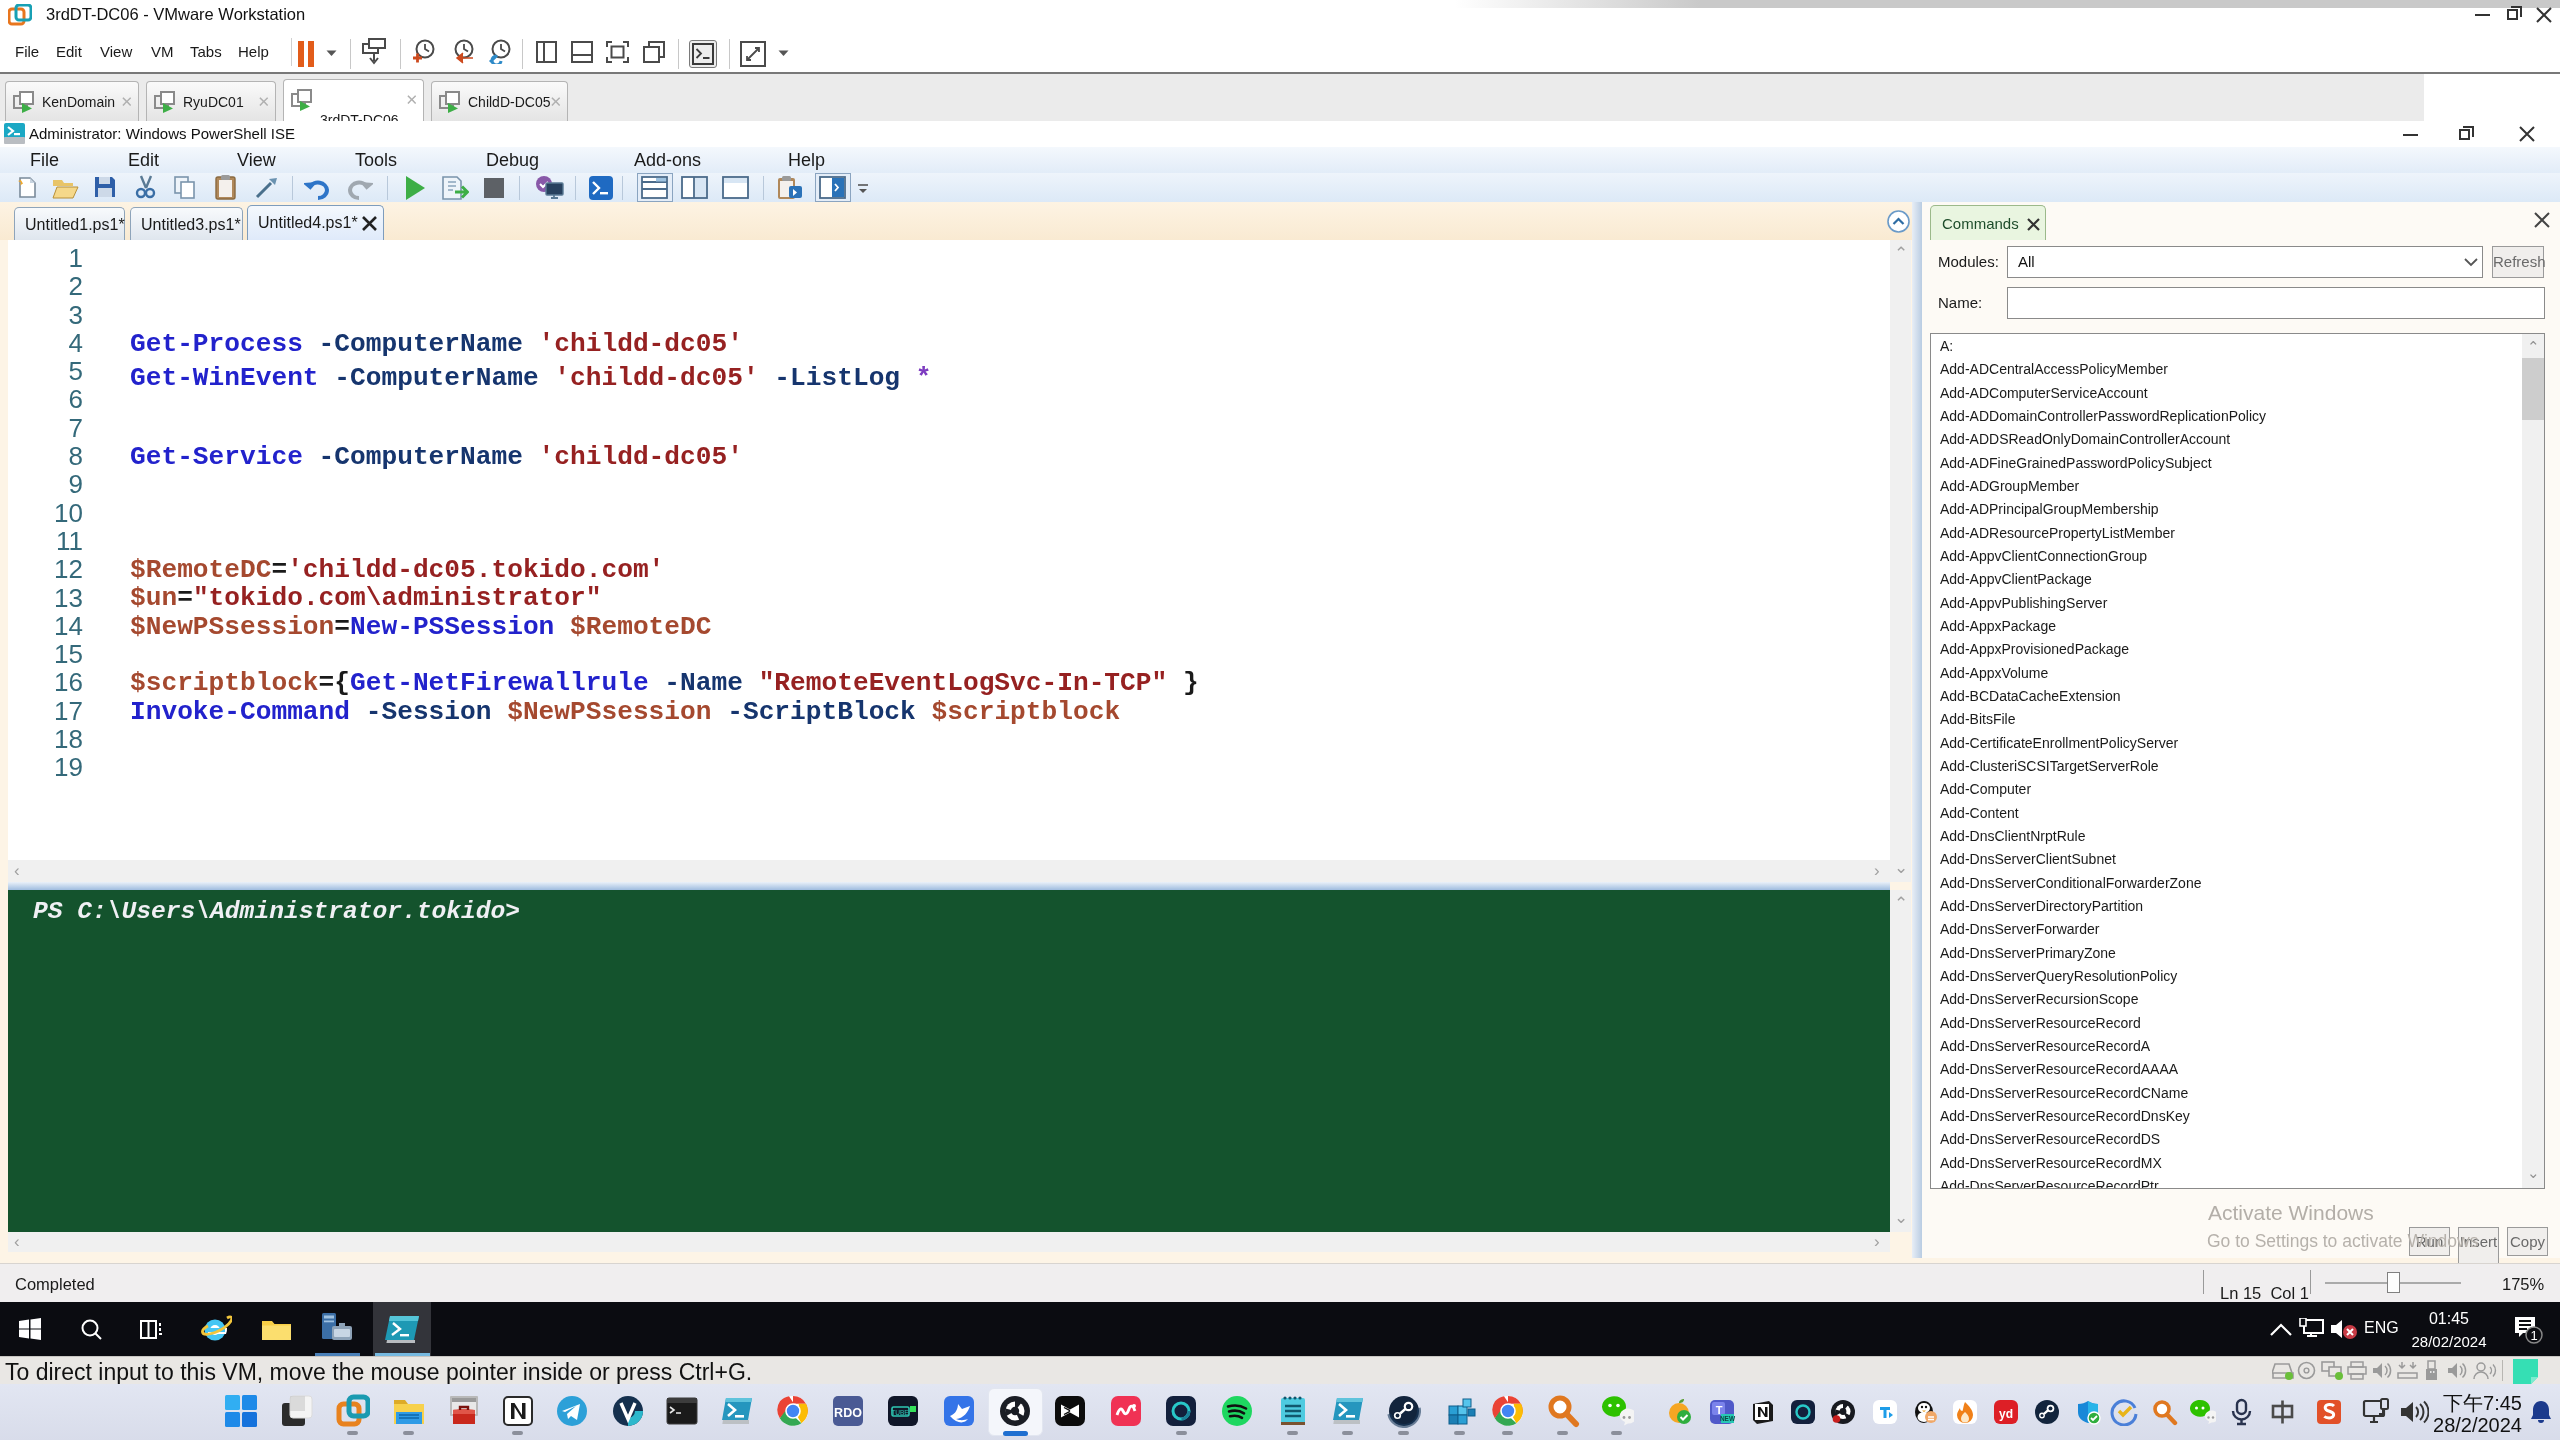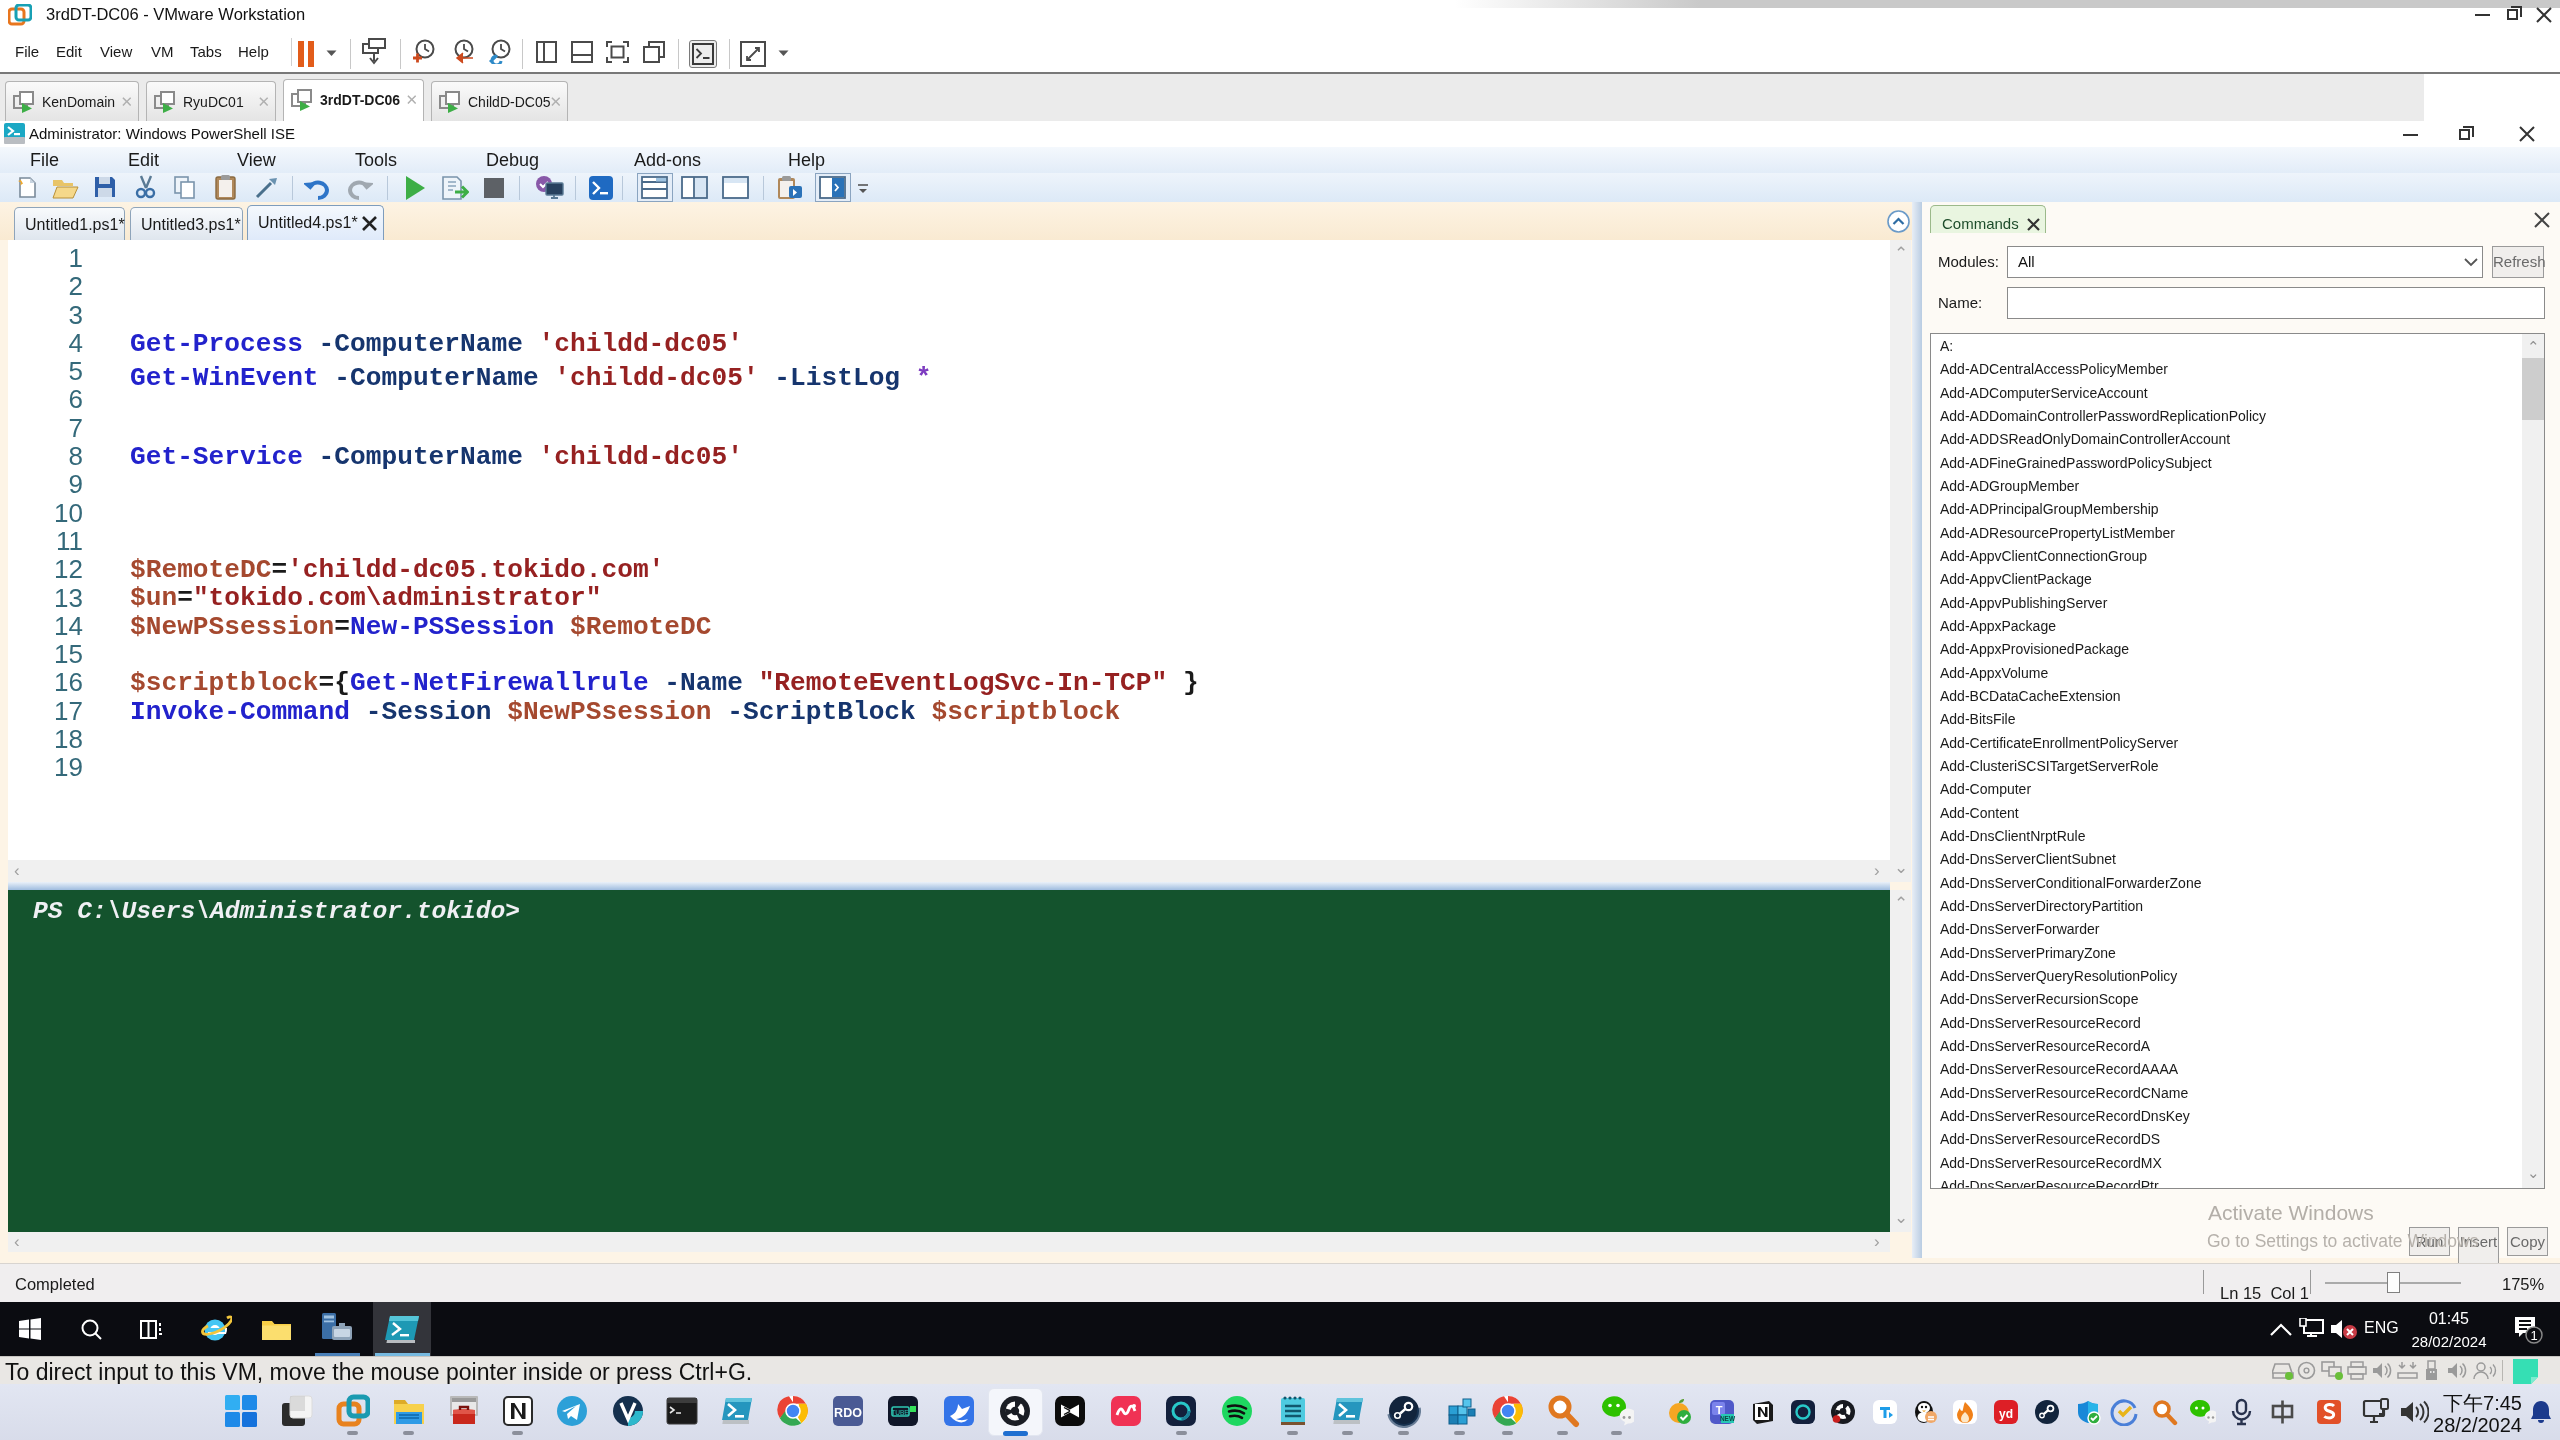--- a/index.html
+++ b/index.html
@@ -10,21 +10,21 @@
 
 
 #vmw-title { left:0; top:0; width:2560px; height:30px; background:#fff; }
 #vmw-title .t { left:46px; top:5px; font-size:16.5px; color:#111; }
 #vmw-menu { left:0; top:30px; width:2560px; height:44px; background:#fff; border-bottom:2px solid #787878; }
 #vmw-menu .mi { position:absolute; top:13px; font-size:15px; color:#1a1a1a; }
 #vmw-tabs { left:0; top:74px; width:2424px; height:47px; background:#ebebeb; }
 .vtab { position:absolute; top:7px; height:40px; background:linear-gradient(#fafafa,#e4e4e4); border:1px solid #b4b4b4; border-bottom:none; border-radius:4px 4px 0 0; }
 .vtab.active { background:#fff; top:5px; height:44px; }
 .vtab .lbl { position:absolute; left:36px; top:12px; font-size:14px; color:#1a1a1a; white-space:nowrap; }
-.vtab.active .lbl { font-weight:bold; }
+.vtab.active .lbl { font-weight:normal;margin-top:20px; }
 .vtab .x { position:absolute; top:11px; right:5px; font-size:15px; color:#b0b0b0; }
 
 
 #ise-title { left:0; top:121px; width:2560px; height:26px; background:#fff; }
 #ise-title .t { left:29px; top:4px; font-size:15px; color:#111; }
 #ise-menu { left:0; top:147px; width:2560px; height:26px; background:linear-gradient(#f4f8fd,#e2ecf8); }
 #ise-menu .mi { position:absolute; top:3px; font-size:18px; color:#1a1a1a; }
 #ise-toolbar { left:0; top:173px; width:2560px; height:29px; background:linear-gradient(#eef4fb,#dce9f7); }
 #ise-tabs { left:0; top:202px; width:2560px; height:38px; background:linear-gradient(#fdf3e3,#f9ead2); }
 .ftab { position:absolute; top:5px; height:33px; background:linear-gradient(#f8fafc,#dfe6ee); border:1px solid #8ea4ba; border-bottom:none; border-radius:5px 5px 0 0; }
@@ -47,21 +47,21 @@
 .sb .ar { position:absolute; color:#a0a0a0; font-size:17px; line-height:20px; }
 
 
 #con-accent { left:8px; top:882px; width:1882px; height:8px; background:linear-gradient(#eaf1f9,#9fbcdf); }
 #console { left:8px; top:890px; width:1882px; height:342px; background:#14532d;font-style:italic; }
 #console .t { position:absolute; left:33px; top:8px; color:#f0f0f4; font-family:"Liberation Mono",monospace; font-size:24.6px; font-weight:bold; }
 
 
 #splitter { left:1912px; top:202px; width:10px; height:1056px; background:linear-gradient(90deg,#e8eef6,#b9cce2); }
 #cmdpane { left:1922px; top:202px; width:638px; height:1056px; background:#fdfaf5; }
-.ctab { position:absolute; left:8px; top:3px; width:116px; height:28px; background:#e9f5e0; border:1px solid #9bb98a; border-bottom:none; border-radius:5px 5px 0 0; }
+.ctab { position:absolute; left:8px; top:3px; width:116px; height:35px; background:#e9f5e0; border:1px solid #9bb98a; border-bottom:none; border-radius:5px 5px 0 0; }
 #cmd-body { position:absolute; left:0; top:38px; width:638px; height:1018px; background:#fdfaf5; }
 .lab { position:absolute; font-size:15px; color:#1a1a1a; }
 .inp { position:absolute; background:#fff; border:1px solid #8a8a8a; }
 #cmdlist { position:absolute; left:8px; top:93px; width:615px; height:856px; background:#fff; border:1px solid #8a8a8a; overflow:hidden; }
 #cmdlist .it { position:absolute; left:9px; font-size:14px; color:#1a1a1a; white-space:nowrap; }
 .btn { position:absolute; border:1px solid #9a9a9a; background:#f0eeec; font-size:15px; color:#6a6a6a; text-align:center; }
 
 
 #ise-status { left:0; top:1263px; width:2560px; height:40px; background:#f0eeef; border-top:1px solid #d8d4d0; font-size:16.5px; color:#1a1a1a; }
 

